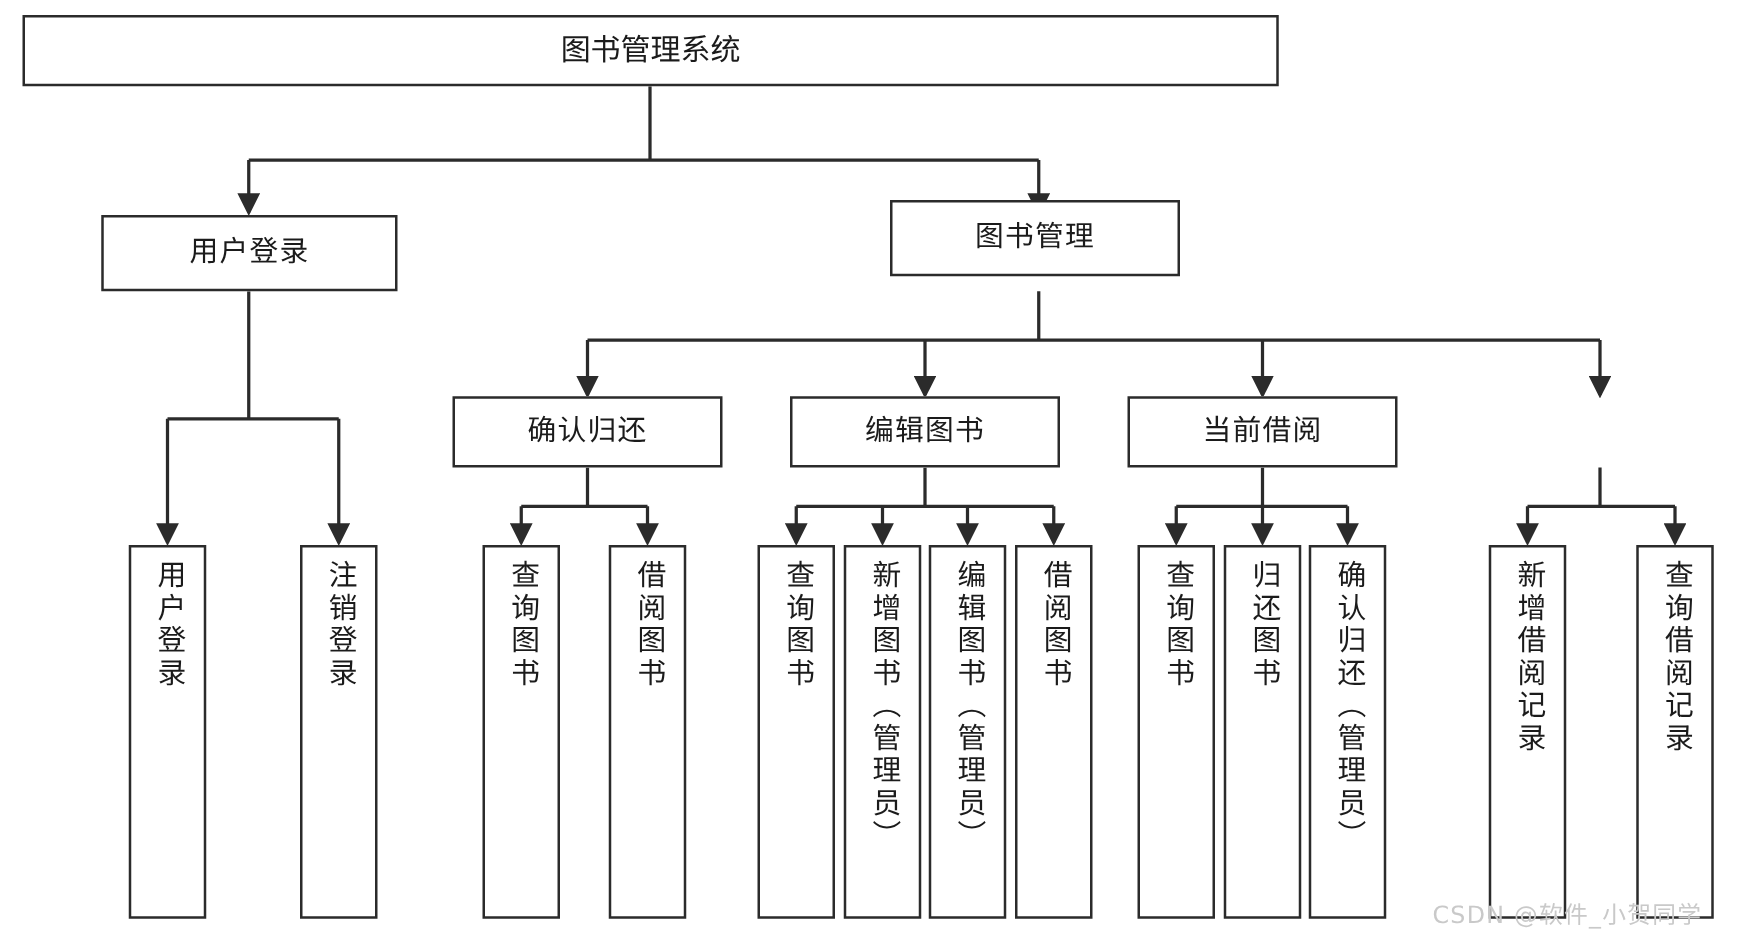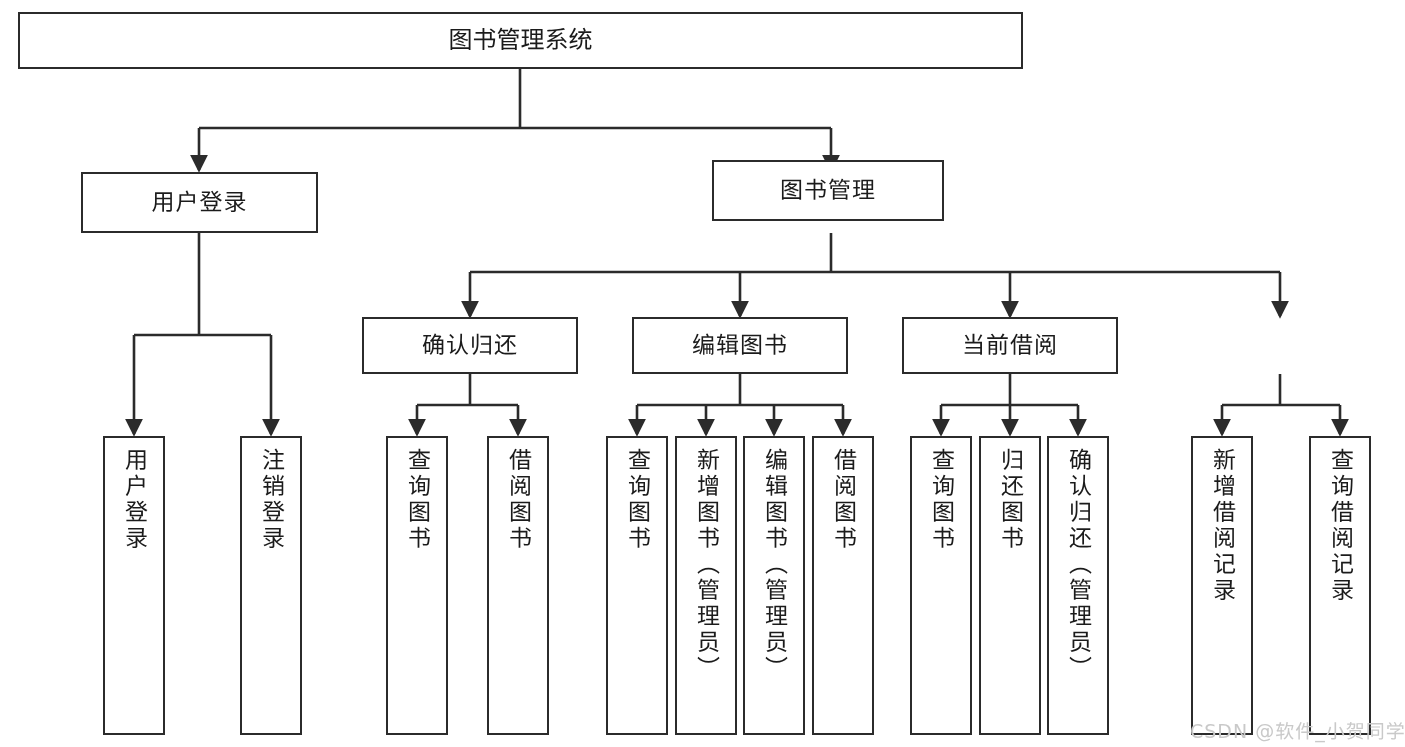--- a/index.html
+++ b/index.html
@@ -187,15 +187,15 @@
     <span class="vtext">确认归还（管理员）</span>
   </div>
 
   <div class="node vert" style="left:1191px; top:436px; width:62px; height:299px;">
     <span class="vtext">新增借阅记录</span>
   </div>
   <div class="node vert" style="left:1309px; top:436px; width:62px; height:299px;">
     <span class="vtext">查询借阅记录</span>
   </div>
 
-  <div class="watermark" style="left:1190px; top:716px;text-align:right;">CSDN @软件_小贺同学</div>
+  <div class="watermark" style="left:1146px; top:716px;text-align:right;">CSDN @软件_小贺同学</div>
 
 </div>
 
 </body></html>

